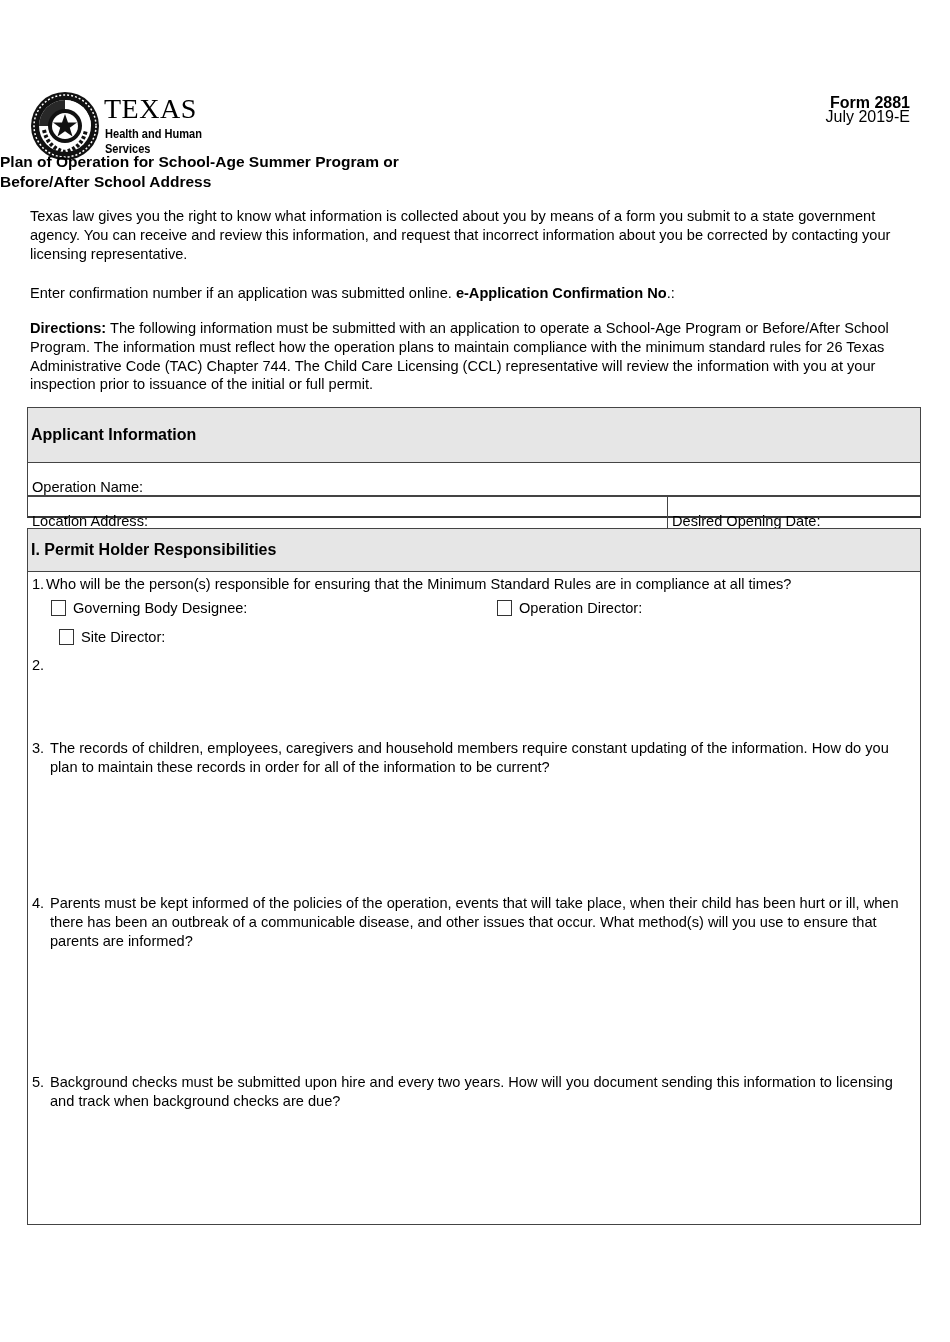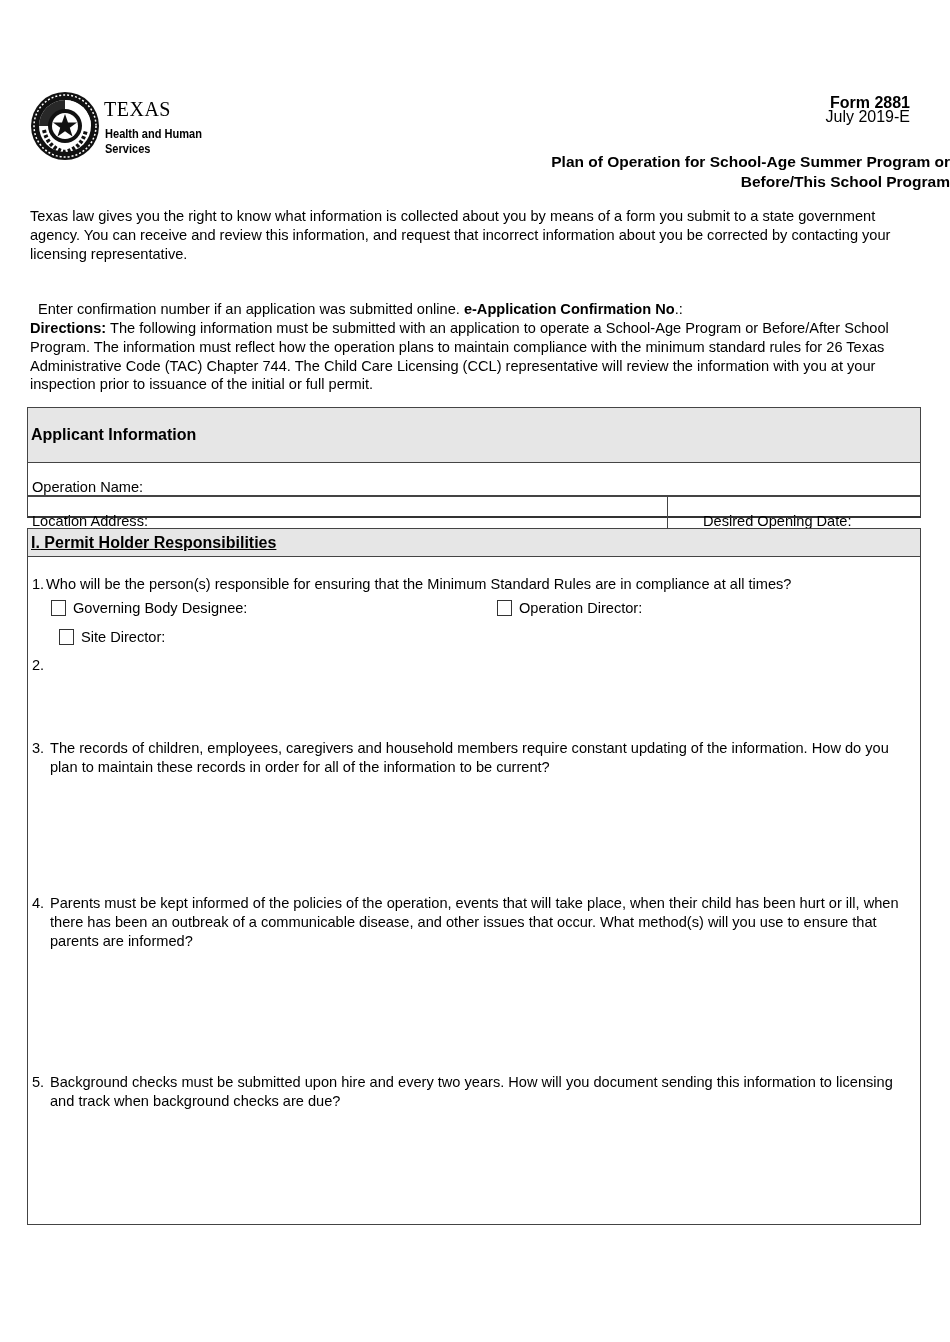--- a/index.html
+++ b/index.html
@@ -2,45 +2,45 @@
 <html><head>
 <meta charset="utf-8">
 <style>
   html, body { margin: 0; padding: 0; background: #ffffff; }
   body {
     width: 950px; height: 1342px; position: relative; overflow: hidden;
     font-family: "Liberation Sans", sans-serif; color: #000; font-size: 14.6px;
   }
   .logo { position: absolute; left: 30px; top: 90px; width: 190px; height: 72px; }
   .logo svg { position: absolute; left: 0; top: 0; }
-  .logo-texas { position: absolute; left: 74px; top: 6px; font-family: "Liberation Serif", serif; font-size: 20px; letter-spacing: 0.5px; line-height: 26px; }
+  .logo-texas { position: absolute; left: 74px; top: 6px; font-family: "Liberation Serif", serif; font-size: 28px; letter-spacing: 0.5px; line-height: 26px; }
   .logo-sub { position: absolute; left: 75px; top: 36px; font-family: "Liberation Sans", sans-serif; font-weight: bold; font-size: 13px; line-height: 15px; transform: scaleX(0.85); transform-origin: left top; white-space: nowrap; }
   .form-no { position: absolute; right: 40px; top: 96px; text-align: right; font-size: 16px; line-height: 14px; }
   .form-no .num { font-weight: bold; }
-  .title { position: absolute; left: 0; width: 950px; top: 152px; text-align: right; font-weight: bold; font-size: 15.5px; line-height: 20px; }
+  .title { position: absolute; left: 0; width: 950px; top: 152px; text-align: left; font-weight: bold; font-size: 15.5px; line-height: 20px; }
   .para { position: absolute; left: 30px; width: 890px; line-height: 18.8px; font-size: 14.6px; }
   .p1 { top: 207px; }
-  .p2 { top: 300px; margin-left: 8px; }
+  .p2 { top: 284px; }
   .p3 { top: 319px; }
   b { font-weight: bold; }
 
   .box { position: absolute; left: 27px; width: 894px; border: 1px solid #444; box-sizing: border-box; }
   .sec-head { background: #e6e6e6; font-weight: bold; font-size: 16px; padding-left: 3px; display: flex; align-items: center; border-bottom: 1px solid #444; box-sizing: border-box; }
   .row { display: flex; border-bottom: 1px solid #444; box-sizing: border-box; }
   .row:last-child { border-bottom: none; }
   .cell { padding-left: 4px; display: flex; align-items: flex-end; font-size: 14.6px; box-sizing: border-box; }
   .box1 { top: 407px; height: 111px; border-bottom: 2px solid #333; }
   .box1 .sec-head { height: 55px; }
   .box1 .row.r1 { height: 34px; border-bottom: 2px solid #444; }
-  .box1 .row.r2 { height: 32px; gap: 31px; }
+  .box1 .row.r2 { height: 32px; }
   .box1 .loc { width: 640px; border-right: 1px solid #444; }
   .box1 .date { flex: 1; }
 
   .box2 { top: 528px; height: 697px; }
-  .box2 .sec-head { height: 28px; text-decoration: underline; }
+  .box2 .sec-head { height: 43px; }
   .q { position: absolute; left: 4px; width: 884px; font-size: 14.6px; line-height: 18.8px; }
   .q .num { position: absolute; left: 0; top: 0; }
   .q .txt { display: block; padding-left: 18px; }
   .chk { position: absolute; display: flex; align-items: center; font-size: 14.6px; padding-left: 19px; }
   .chk .box-icon { width: 15px; height: 16px; border: 1px solid #333; box-sizing: border-box; margin-right: 7px; background: #fff; }
 </style>
 </head>
 <body>
 
 <div class="logo">
@@ -62,21 +62,21 @@
   </div>
 </div>
 
 <div class="form-no">
   <div class="num">Form 2881</div>
   <div>July 2019-E</div>
 </div>
 
 <div class="title">
   <div>Plan of Operation for School-Age Summer Program or</div>
-  <div>Before/This School Program</div>
+  <div>Before/After School Address</div>
 </div>
 
 <div class="para p1">Texas law gives you the right to know what information is collected about you by means of a form you submit to a state government agency.  You can receive and review this information, and request that incorrect information about you be corrected by contacting your licensing representative.</div>
 <div class="para p2">
   <span>Enter confirmation number if an application was submitted online. </span><b>e-Application Confirmation No</b><span>.:</span>
   <span style="display:inline-block;min-width:200px;"></span>
 </div>
 <div class="para p3">
   <b>Directions:</b><span> The following information must be submitted with an application to operate a School-Age Program or Before/After School Program.  The information must reflect how the operation plans to maintain compliance with the minimum standard rules for 26 Texas Administrative Code (TAC) Chapter 744. The Child Care Licensing (CCL) representative will review the information with you at your inspection prior to issuance of the initial or full permit.</span>
 </div>

